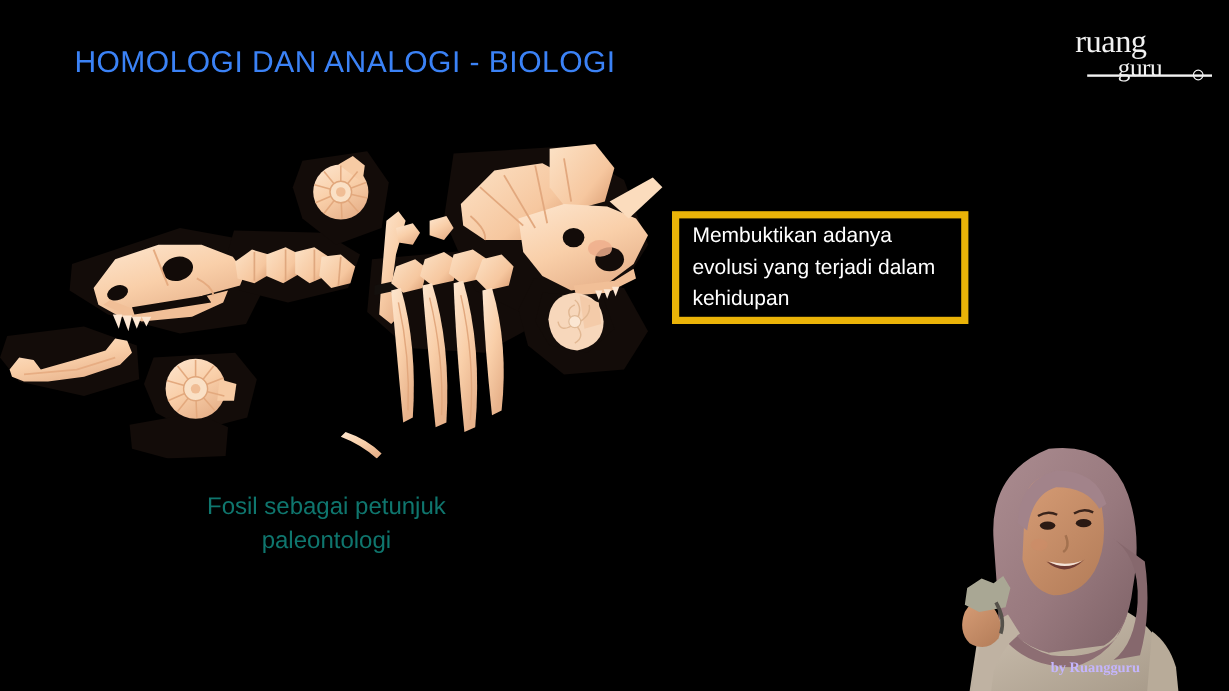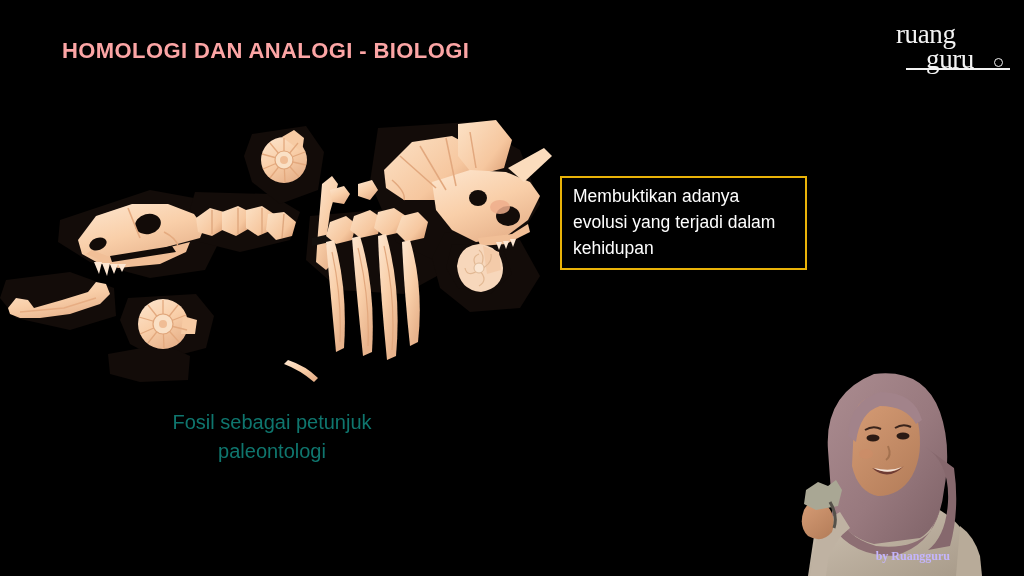--- a/index.html
+++ b/index.html
@@ -16,24 +16,24 @@
     height: 576px;
     background: #000000;
     overflow: hidden;
   }
 
   
   #slide-title {
     position: absolute;
     left: 62px;
     top: 38px;
-    font-size: 22px;
-    font-weight: bold;
+    font-size: 25px;
+    font-weight: normal;
     letter-spacing: 0.4px;
-    color: #fca5a5;
+    color: #3b82f6;
     white-space: nowrap;
   }
 
   
   #brand-logo {
     position: absolute;
     right: 18px;
     top: 22px;
     width: 112px;
     height: 58px;
@@ -43,21 +43,21 @@
   }
   #brand-logo .lg-ruang {
     display: block;
     font-size: 27px;
     letter-spacing: -0.4px;
     text-align: left;
     padding-left: 2px;
   }
   #brand-logo .lg-guru {
     display: block;
-    font-size: 27px;
+    font-size: 21px;
     letter-spacing: -0.4px;
     text-align: center;
     position: relative;
   }
   #brand-logo .lg-guru:after {
     content: "";
     position: absolute;
     left: 12px;
     right: -4px;
     bottom: 2px;
@@ -96,21 +96,21 @@
     line-height: 1.45;
   }
 
   
   #callout-box {
     position: absolute;
     left: 560px;
     top: 176px;
     width: 247px;
     height: 94px;
-    border: 2px solid #eab308;
+    border: 6px solid #eab308;
     box-sizing: border-box;
     background: #000000;
     display: flex;
     align-items: center;
   }
   #callout-text {
     color: #ffffff;
     font-size: 17.5px;
     line-height: 1.48;
     padding: 0 11px;

